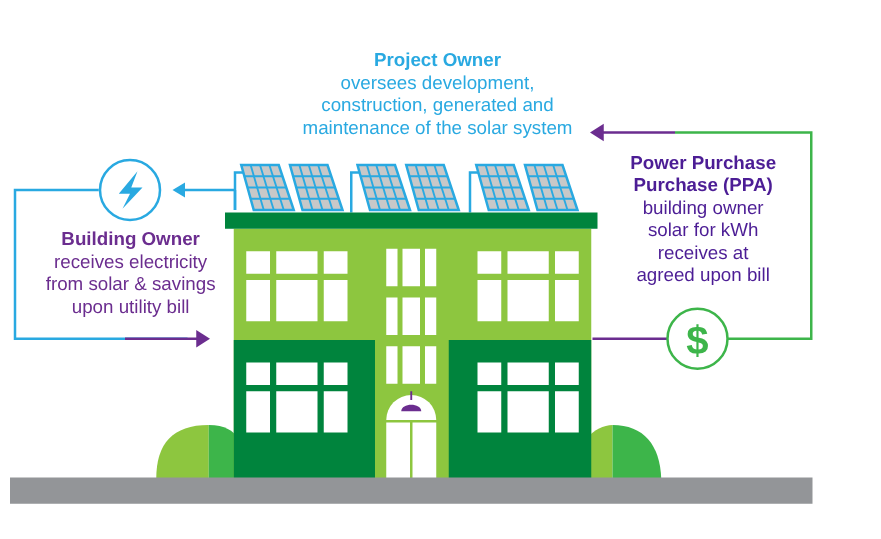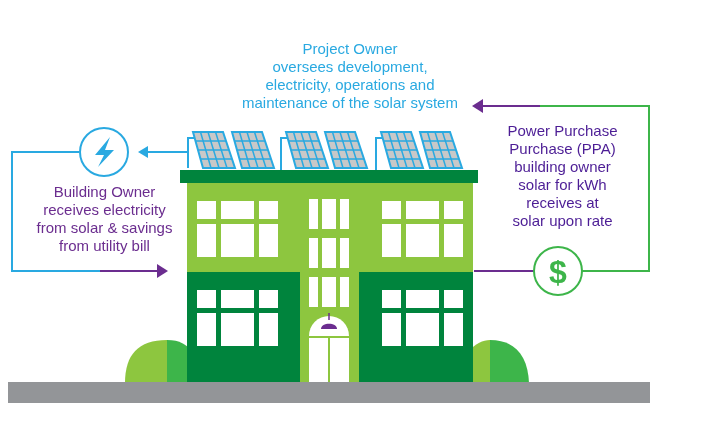--- a/index.html
+++ b/index.html
@@ -1,19 +1,19 @@
 <!DOCTYPE html>
 <html><head>
 <meta charset="utf-8">
 <style>
   html,body{margin:0;padding:0;background:#fff;}
   body{width:705px;height:431px;position:relative;overflow:hidden;font-family:"Liberation Sans",sans-serif;}
   .abs{position:absolute;}
   .txt{text-align:center;line-height:18px;font-size:15px;}
-  .bold{font-weight:normal;}
+  .bold{font-weight:bold;}
   svg.scene{position:absolute;left:0;top:0;}
 </style>
 </head>
 <body>
 
 <svg class="scene" width="705" height="431" viewBox="0 0 705 431">
 
   <g>
     <polyline points="188,152 145,152" fill="none" stroke="#29a9e1" stroke-width="2"></polyline>
     <polygon points="138,152 148,146 148,158" fill="#29a9e1"></polygon>
@@ -139,31 +139,31 @@
     <line x1="329" y1="313" x2="329" y2="320" stroke="#6b2d8f" stroke-width="1.5"></line>
     <path d="M321,329 C321,322 337,322 337,329 Z" fill="#6b2d8f"></path>
   </g>
 
   <rect x="8" y="382" width="642" height="21" fill="#939598"></rect>
 </svg>
 
 <div class="abs txt" style="left:200px;top:40px;width:300px;color:#29a9e1;">
   <div class="bold">Project Owner</div>
   <div>oversees development,</div>
-  <div>electricity, operations and</div>
+  <div>construction, generated and</div>
   <div>maintenance of the solar system</div>
 </div>
 
 <div class="abs txt" style="left:12px;top:183px;width:185px;color:#6b2d8f;">
   <div class="bold">Building Owner</div>
   <div>receives electricity</div>
   <div>from solar &amp; savings</div>
-  <div>from utility bill</div>
+  <div>upon utility bill</div>
 </div>
 
 <div class="abs txt" style="left:480px;top:122px;width:165px;color:#4c1d95;">
   <div class="bold">Power Purchase</div>
   <div class="bold">Purchase (PPA)</div>
   <div>building owner</div>
   <div>solar for kWh</div>
   <div>receives at</div>
-  <div>solar upon rate</div>
+  <div>agreed upon bill</div>
 </div>
 
 </body></html>

